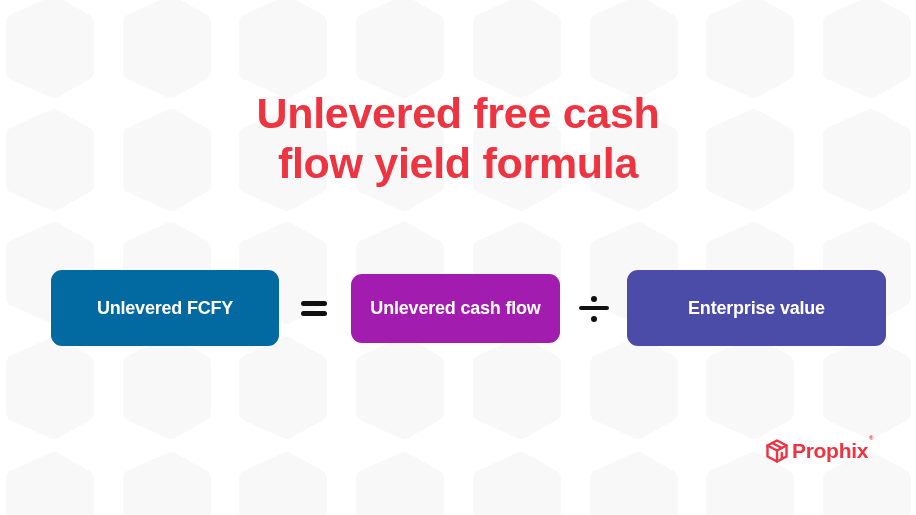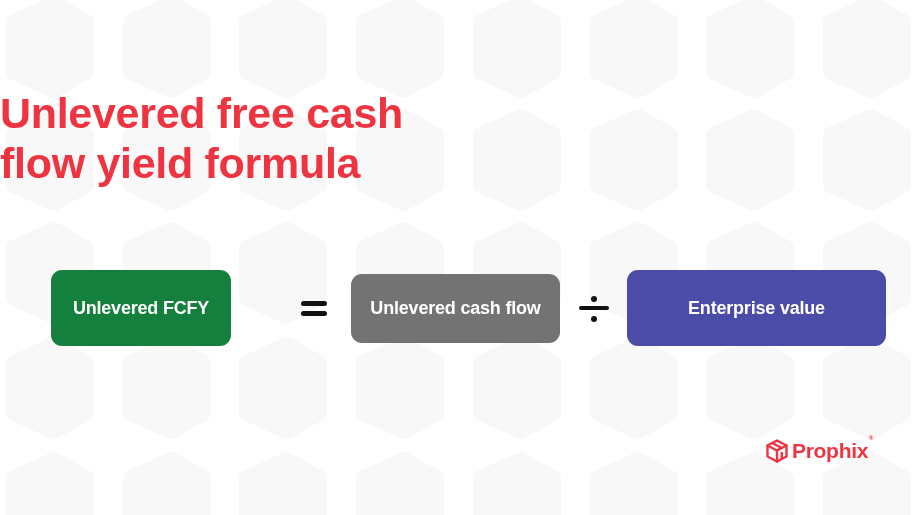--- a/index.html
+++ b/index.html
@@ -4,21 +4,21 @@
   <style>
     html, body { margin: 0; padding: 0; }
     body {
       width: 916px; height: 515px; position: relative; overflow: hidden;
       background: #ffffff;
       font-family: "Liberation Sans", "DejaVu Sans", sans-serif;
     }
     .bg { position: absolute; inset: 0; z-index: 0; }
     .title {
       position: absolute; left: 0; right: 0; top: 88px;
-      text-align: left; z-index: 2;
+      text-align: center; z-index: 2;
       font-weight: 700; font-size: 43px; line-height: 50px;
       letter-spacing: -0.3px;
     }
     .title span { display: block; }
     .box {
       position: absolute; z-index: 2;
       border-radius: 11px;
       display: flex; align-items: center; justify-content: center;
       color: #ffffff; font-weight: 700; font-size: 18px;
       letter-spacing: -0.2px;
@@ -80,30 +80,30 @@
       <use href="#hx" x="750" y="503"></use>
       <use href="#hx" x="867" y="503"></use>
     </g>
 </svg>
 
 <h1 class="title" style="margin: 0px; color: rgb(238, 52, 64);">
   <span class="title-line">Unlevered free cash</span>
   <span class="title-line">flow yield formula</span>
 </h1>
 
-<div class="box" id="box-result" style="left: 51px; top: 270px; width: 180px; height: 76px; background: #15803d;">
+<div class="box" id="box-result" style="left: 51px; top: 270px; width: 228px; height: 76px; background: #0369a1;">
   <span>Unlevered FCFY</span>
 </div>
 
 <div class="op" style="left:301px; top:300px; width:26px; height:18px;">
   <div class="eq-bar" style="top:1px;"></div>
   <div class="eq-bar" style="top:11px;"></div>
 </div>
 
-<div class="box" id="box-num" style="left: 351px; top: 274px; width: 209px; height: 69px; background: #737373;">
+<div class="box" id="box-num" style="left: 351px; top: 274px; width: 209px; height: 69px; background: #a21caf;">
   <span>Unlevered cash flow</span>
 </div>
 
 <div class="op" style="left:579px; top:296px; width:30px; height:26px;">
   <div class="div-dot" style="top:0px;"></div>
   <div class="div-bar"></div>
   <div class="div-dot" style="top:20px;"></div>
 </div>
 
 <div class="box" id="box-den" style="left: 627px; top: 270px; width: 259px; height: 76px; background: rgb(75, 75, 168);">

